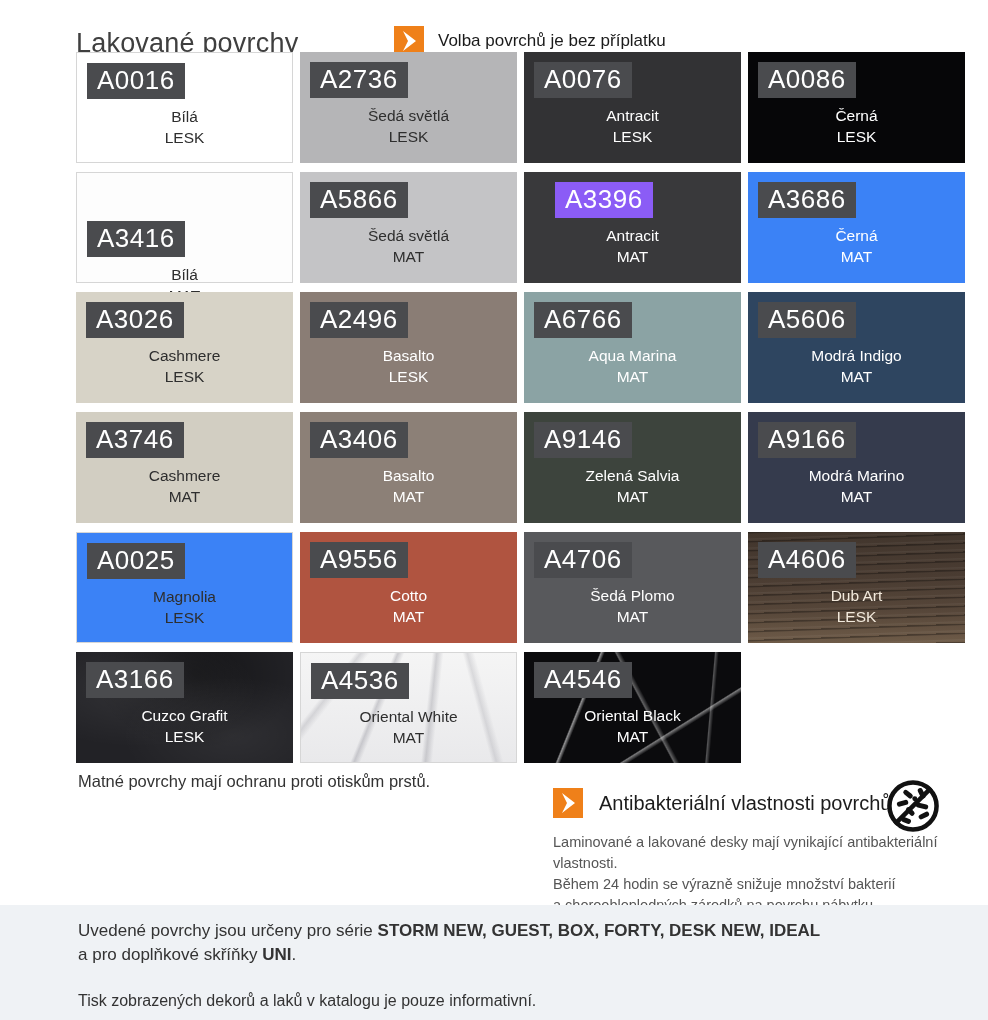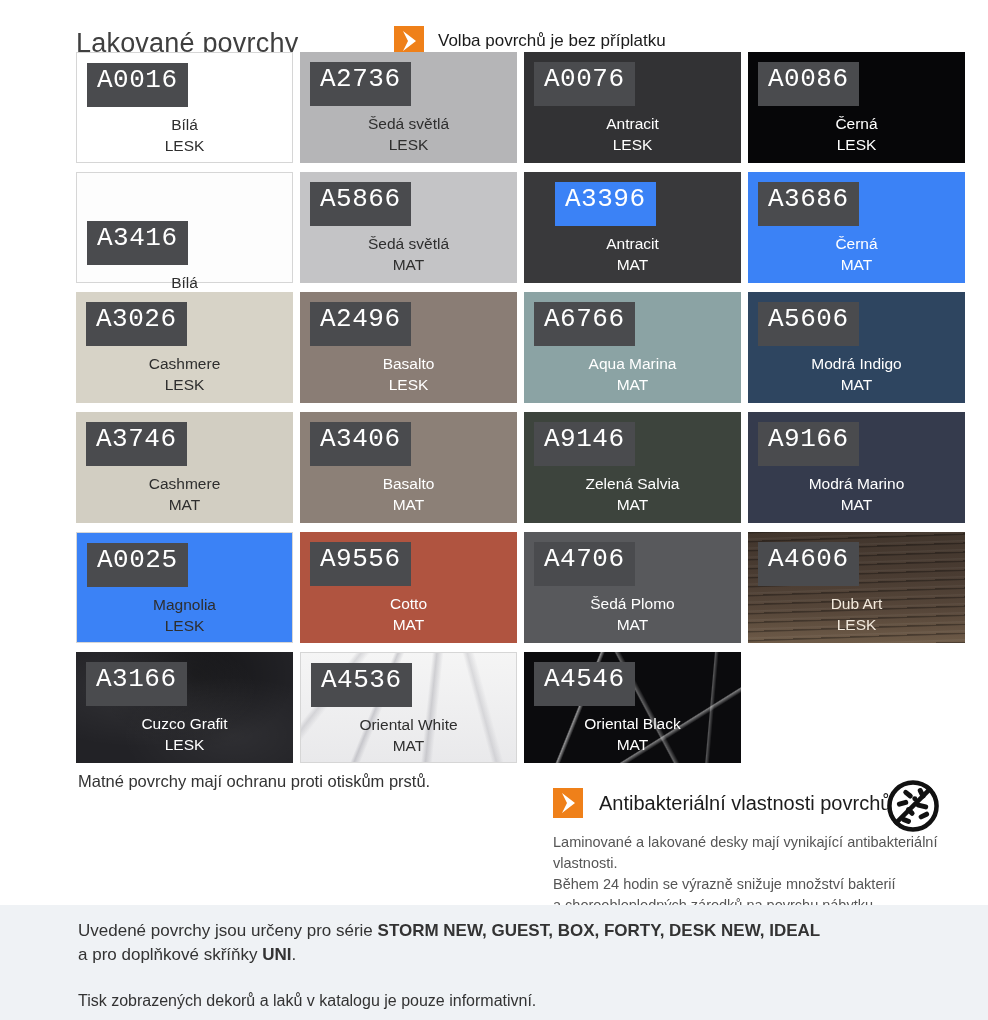--- a/index.html
+++ b/index.html
@@ -31,21 +31,21 @@
     grid-auto-rows:111px;column-gap:7px;row-gap:9px;
   }
   .swatch{
     position:relative;display:flex;flex-direction:column;align-items:center;
     box-sizing:border-box;
   }
   .swatch.bordered{border:1px solid #d6d6d6;}
   .code{
     align-self:flex-start;margin:10px 0 0 10px;
     background:#4a4b4e;color:#ffffff;
-    font-size:26px;line-height:1;padding:4px 10px 14px;letter-spacing:.5px;font-family:Liberation Mono, monospace;
+    font-size:26px;line-height:1;padding:4px 10px 6px;letter-spacing:.5px;
   }
   .name{margin-top:8px;font-size:15.5px;line-height:20px;}
   .finish{font-size:15.5px;line-height:20px;margin-top:1px;}
 
   
   .tex-wood{
     background:
       repeating-linear-gradient(178deg,
         rgba(0,0,0,.30) 0px, rgba(0,0,0,.30) 1px,
         transparent 2px, transparent 6px,
@@ -138,21 +138,21 @@
       <span class="code" style="background: rgb(74, 75, 78); margin-top: 48px;">A3416</span>
       <span class="name">Bílá</span>
       <span class="finish">MAT</span>
     </div>
     <div class="swatch" style="background: rgb(196, 196, 198); color: rgb(46, 46, 46);">
       <span class="code" style="background: rgb(74, 75, 78);">A5866</span>
       <span class="name">Šedá světlá</span>
       <span class="finish">MAT</span>
     </div>
     <div class="swatch" style="background: rgb(57, 57, 59); color: rgb(255, 255, 255);">
-      <span class="code" style="background: #3b82f6; margin-left: 31px;">A3396</span>
+      <span class="code" style="background: #8b5cf6; margin-left: 31px;">A3396</span>
       <span class="name">Antracit</span>
       <span class="finish">MAT</span>
     </div>
     <div class="swatch" style="background: #3b82f6; color: rgb(255, 255, 255); text-align: center;">
       <span class="code" style="background: rgb(74, 75, 78);">A3686</span>
       <span class="name">Černá</span>
       <span class="finish">MAT</span>
     </div>
     <div class="swatch" style="background: rgb(215, 211, 199); color: rgb(46, 46, 46);">
       <span class="code" style="background: rgb(74, 75, 78);">A3026</span>

